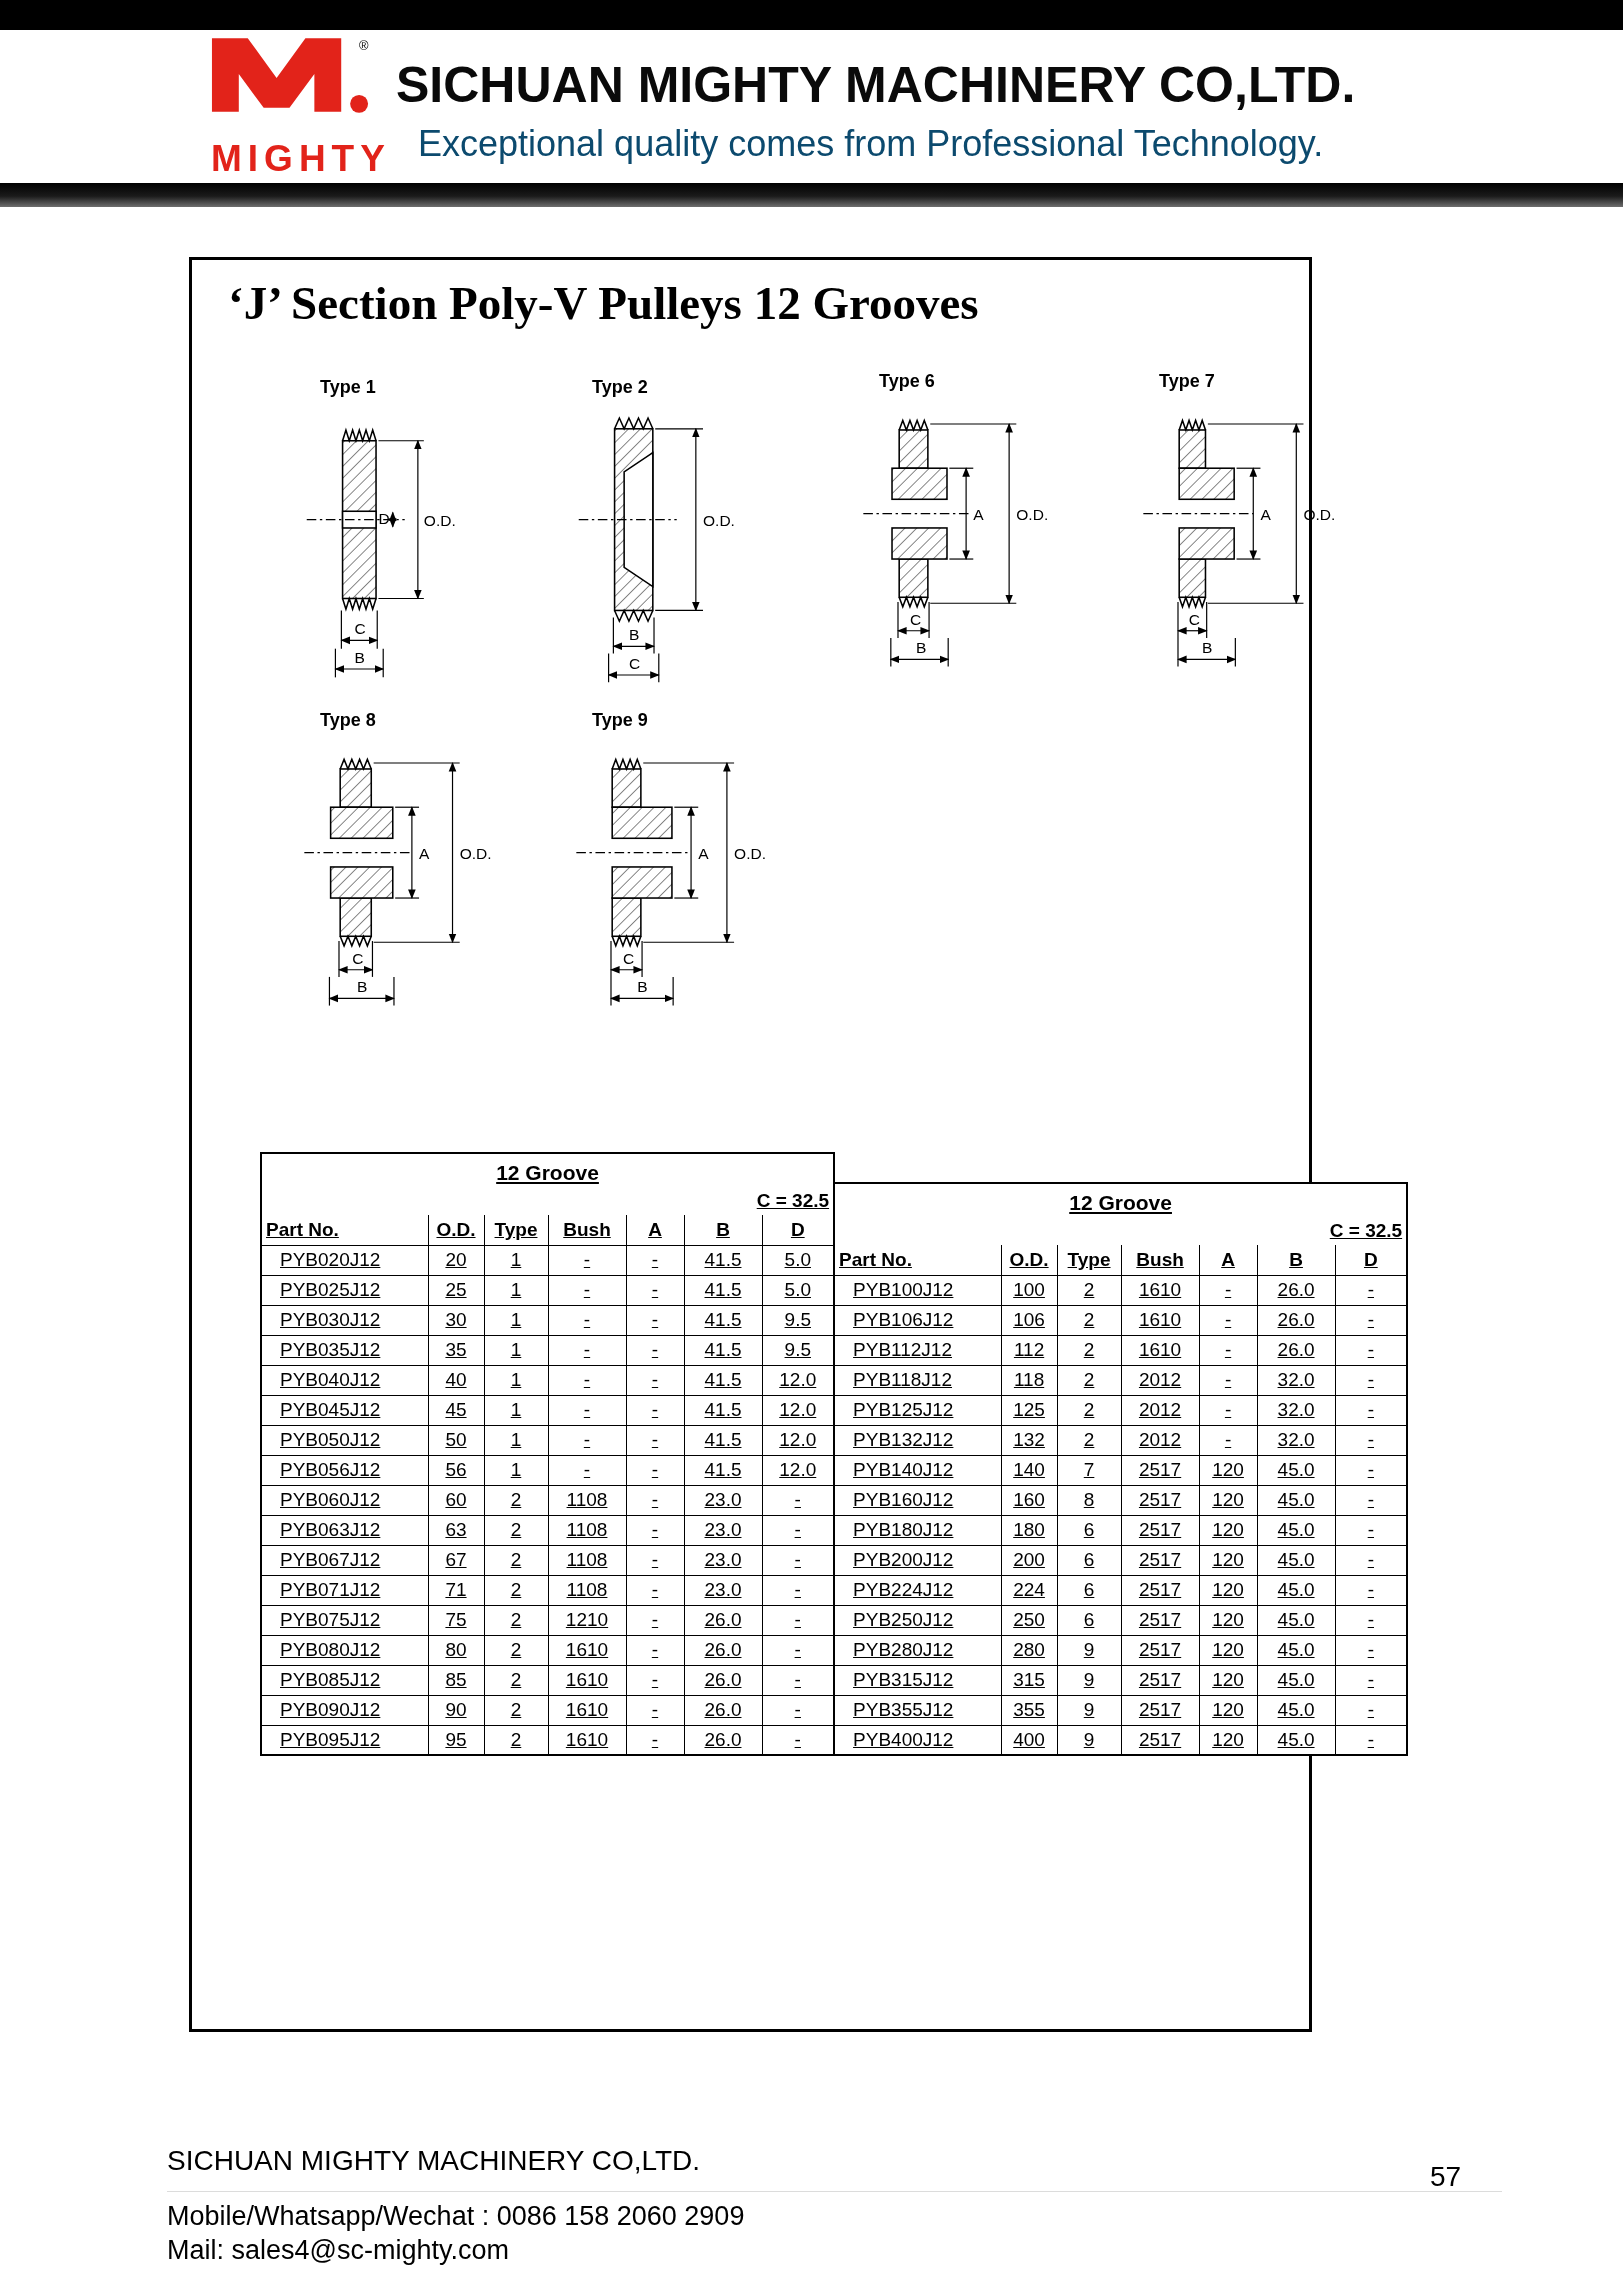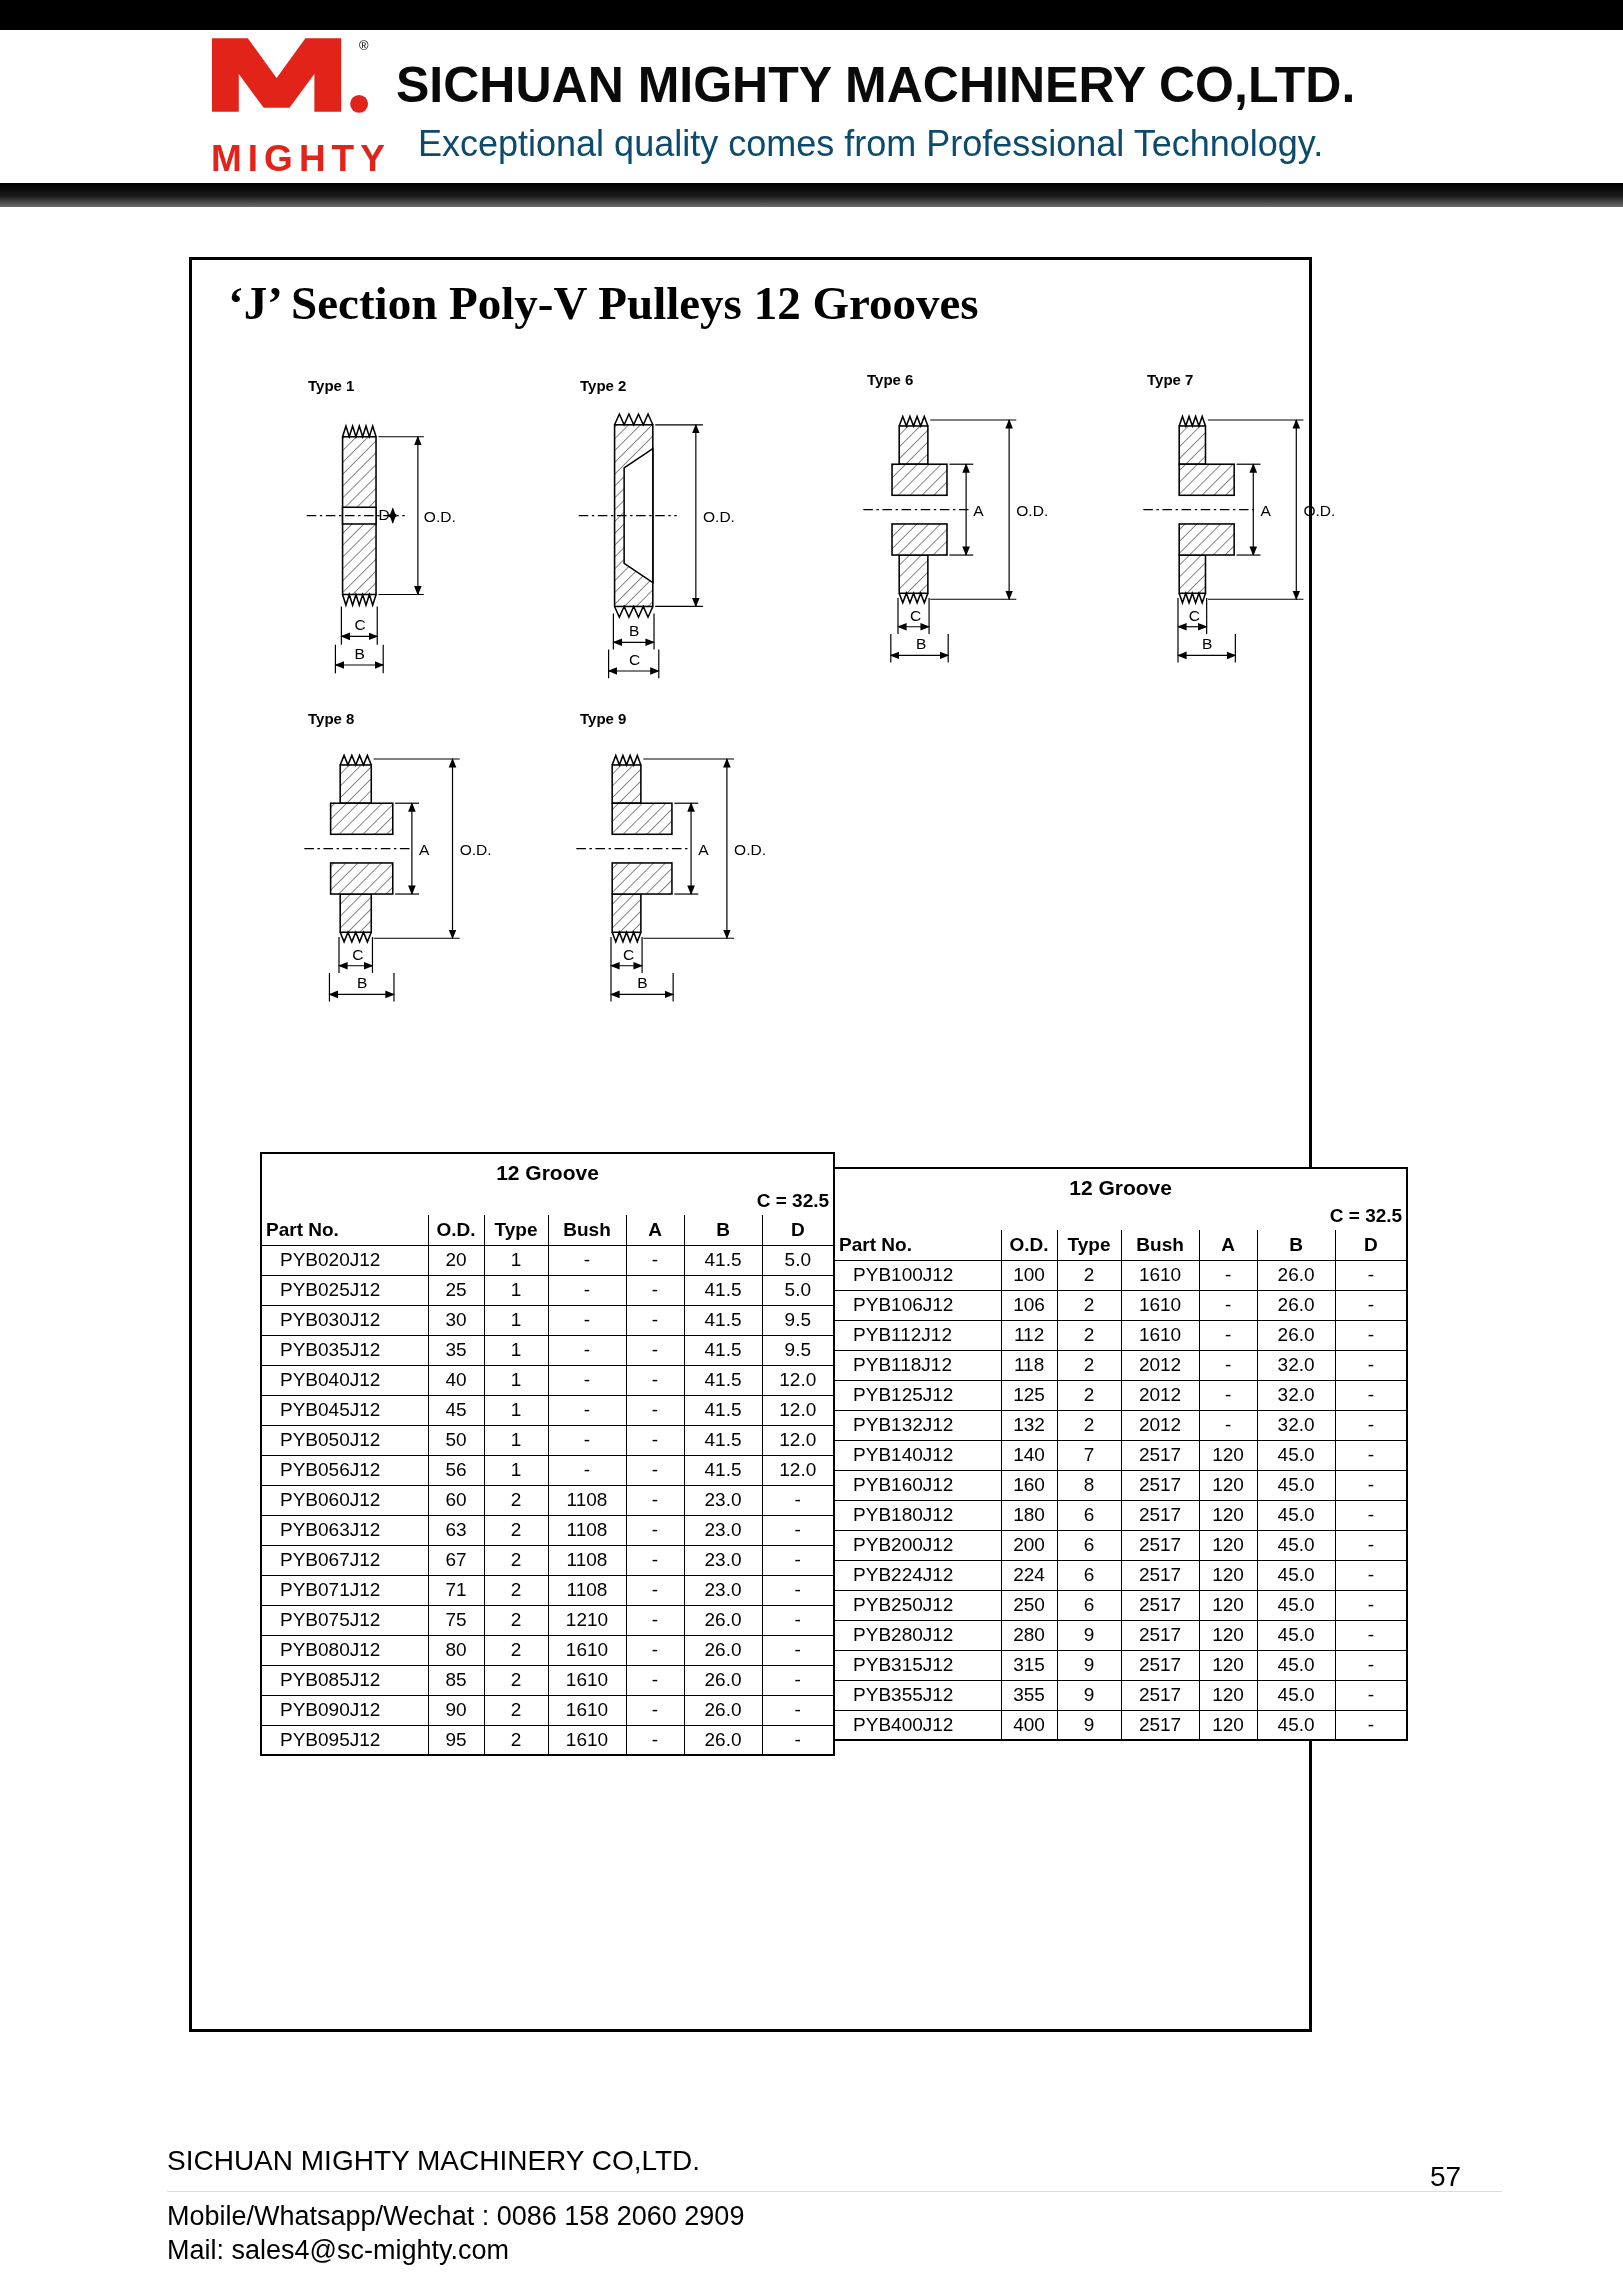--- a/index.html
+++ b/index.html
@@ -15,24 +15,24 @@
                color: #e2231a; letter-spacing: 6px; margin-top: 17px; }
   .company   { position: absolute; left: 396px; top: 56px; font-size: 50px; font-weight: bold; color: #0a0a0a; }
   .tagline   { position: absolute; left: 418px; top: 123px; font-size: 36px; color: #0c4a6e; }
 
   .content-box { position: absolute; left: 189px; top: 257px; width: 1123px; height: 1775px;
                  border: 3px solid #000; background: #fff; }
   .title { position: absolute; left: 36px; top: 16px; font-family: "Liberation Serif", serif;
            font-weight: bold; font-size: 47px; color: #000; }
 
   .fig { position: absolute; }
-  .fig-label { font-weight: bold; font-size: 15px; margin-left: 18px; margin-bottom: 2px; }
+  .fig-label { font-weight: bold; font-size: 18px; margin-left: 30px; margin-bottom: 2px; }
   svg text { font-family: "Liberation Sans", sans-serif; font-size: 13px; fill: #000; }
 
-  .tables { position: absolute; left: 68px; top: 892px; display: flex; align-items: center; }
+  .tables { position: absolute; left: 68px; top: 892px; display: flex; align-items: flex-end; text-decoration: underline; }
   table.t { border-collapse: collapse; border: 2.5px solid #000; width: 571px; table-layout: fixed;
             font-size: 19px; background: #fff; }
   table.t.right { margin-left: -2px; }
   table.t th, table.t td { padding: 0 4px; }
   tr.group th { font-weight: bold; font-size: 21px; text-align: center; height: 34px; padding-top: 4px; }
   tr.cnote th { font-weight: bold; font-size: 19px; text-align: right; height: 28px; }
   tr.cols th  { font-weight: bold; text-align: center; height: 30px;
                 border: 1px solid #000; border-top: none; }
   tr.cols th:first-child { text-align: left; }
   table.t tbody td { border: 1px solid #000; height: 30px; text-align: center; }

